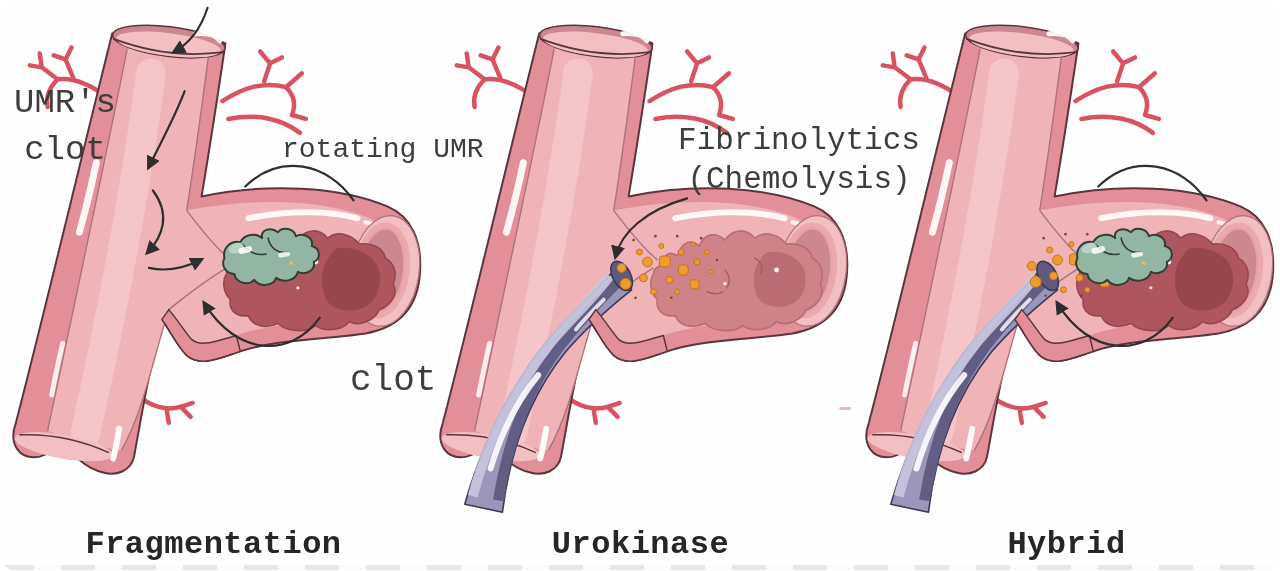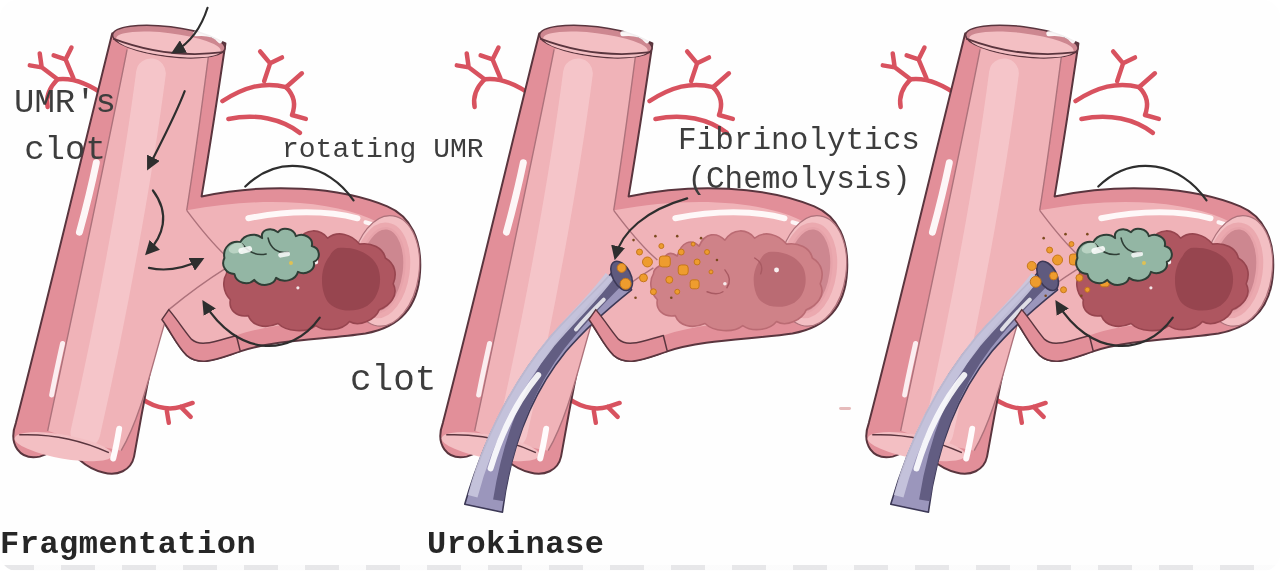--- a/index.html
+++ b/index.html
@@ -13,21 +13,21 @@
   }
   .panel{position:absolute;top:0;width:427px;height:515px;}
   .panel svg{display:block;overflow:visible;}
   .label{position:absolute;color:var(--label-text,#3d3d3d);white-space:nowrap;}
   .label-umr-path{left:2px;top:80px;width:126px;text-align:center;font-size:34px;line-height:1.38;}
   .label-rotating{left:282px;top:134px;font-size:28px;}
   .label-clot{left:350px;top:360px;font-size:36px;}
   .label-fibrin{left:240px;top:122px;width:264px;text-align:center;font-size:31px;line-height:1.25;}
   .caption{
     position:absolute;top:526px;width:427px;height:38px;line-height:38px;
-    text-align:left;font-size:32px;font-weight:bold;
+    text-align:center;font-size:32px;font-weight:bold;
     color:var(--caption-text,#262626);letter-spacing:.5px;
   }
   .bottom-artifact{
     position:absolute;left:0;top:565px;width:1280px;height:5px;opacity:.4;
     background:repeating-linear-gradient(90deg,rgba(140,140,150,.5) 0 34px,rgba(210,210,215,.15) 34px 61px);
   }
   
   .f-wall{fill:var(--vessel-wall,#e28f99)}
   .f-lumen{fill:var(--vessel-lumen,#f0b3b8)}
   .f-cutface{fill:var(--vessel-cut-face,#f3bfc3)}
@@ -236,15 +236,16 @@
       <use href="#branch-front"></use>
       <use href="#clot-dark-g"></use>
       <use href="#dots-g" transform="translate(-16,-2)"></use>
       <use href="#umr-g"></use>
       <use href="#rot-arcs-g"></use>
     </svg>
   </div>
 
   <div class="caption" style="left:0">Fragmentation</div>
   <div class="caption" style="left:427px">Urokinase</div>
+  <div class="caption" style="left:853px">Hybrid</div>
 
   <div class="bottom-artifact"></div>
 </div>
 
 </body></html>

